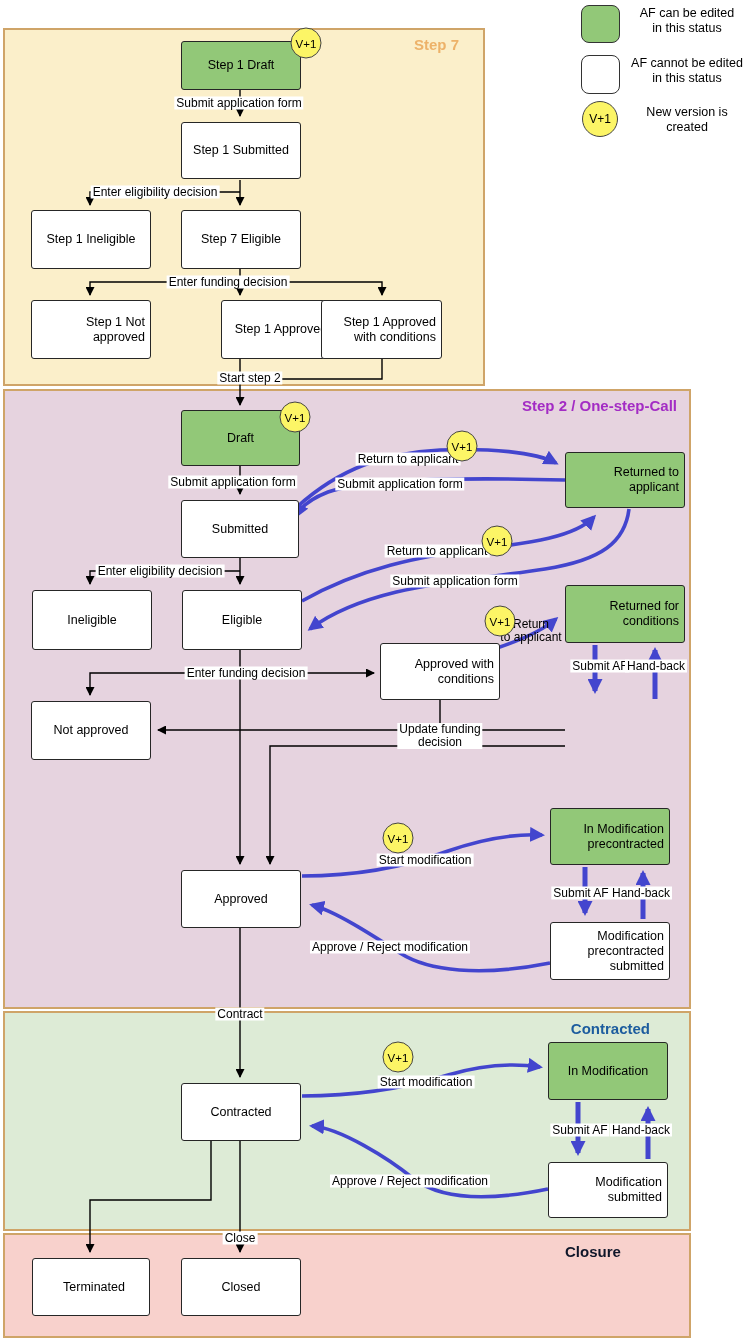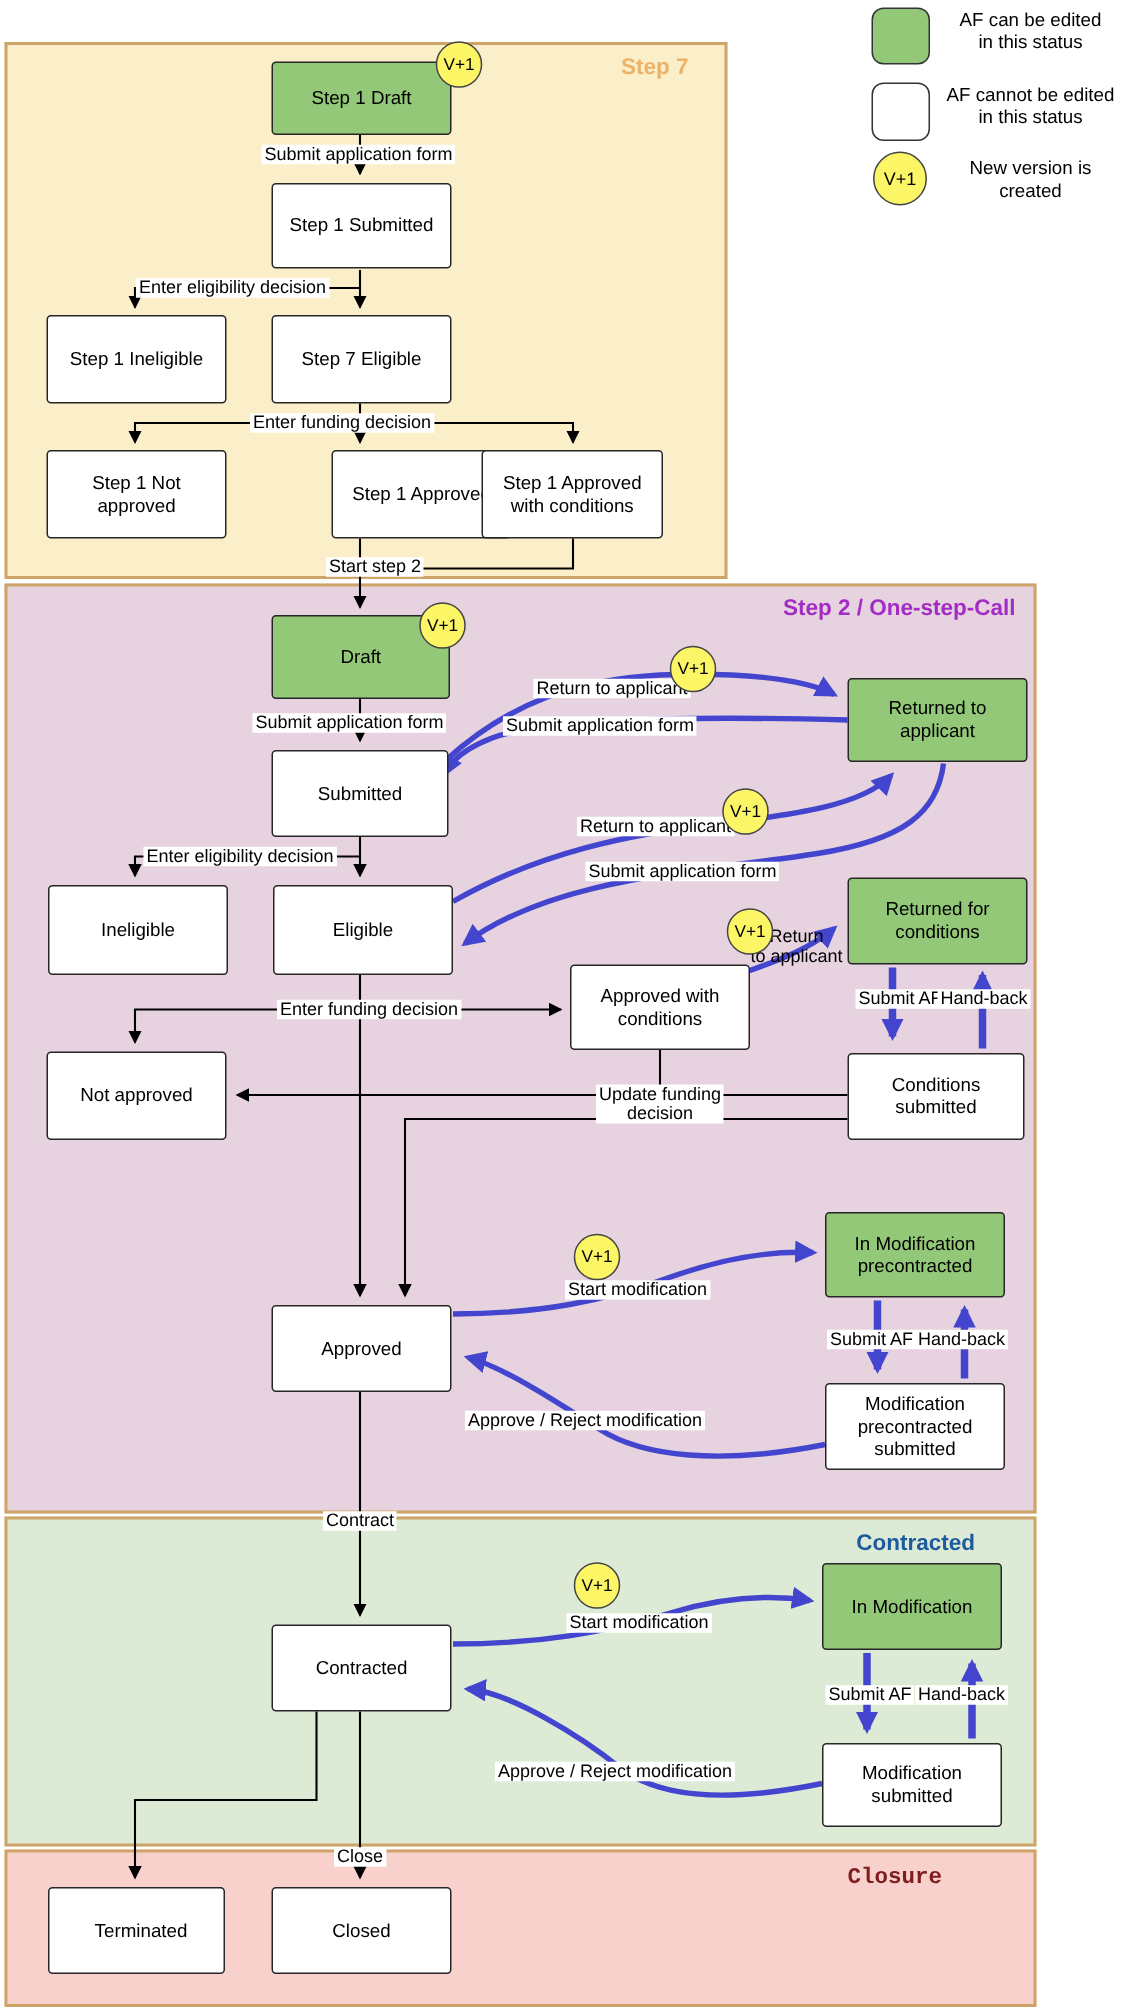--- a/index.html
+++ b/index.html
@@ -2,21 +2,21 @@
 <html><head>
 <meta charset="utf-8">
 <style>
   html,body{margin:0;padding:0;background:#fff;}
   #canvas{position:relative;width:749px;height:1341px;background:#fff;
           font-family:"Liberation Sans",sans-serif;overflow:hidden;}
   .sec{position:absolute;border:2px solid #CFA468;box-sizing:border-box;}
   .sec-title{position:absolute;font-weight:bold;font-size:15px;white-space:nowrap;}
   #svg-overlay{position:absolute;left:0;top:0;z-index:2;}
   .node{position:absolute;display:flex;align-items:center;justify-content:center;
-        text-align:center;background:#fff;border:1px solid #262626;border-radius:3px;
+        text-align:right;background:#fff;border:1px solid #262626;border-radius:3px;
         font-size:12.5px;line-height:15px;padding:2px 5px;box-sizing:border-box;color:#000;z-index:3;}
   .node.green{background:#92C878;}
   .chip{position:absolute;transform:translate(-50%,-50%);background:#fff;color:#000;
         font-size:12px;line-height:13px;padding:0 2px;white-space:nowrap;text-align:center;z-index:4;}
   .chip.multiline span{display:block;}
   .badge{position:absolute;width:29px;height:29px;border-radius:50%;background:#FCF566;
          border:1px solid #444;display:flex;align-items:center;justify-content:center;
          font-size:11.5px;transform:translate(-50%,-50%);z-index:5;color:#000;}
   .badge.big{width:34px;height:34px;font-size:12px;}
   .swatch{position:absolute;border:1px solid #333;border-radius:8px;background:#fff;z-index:3;}
@@ -32,21 +32,21 @@
   <div class="sec" style="left:3px;top:28px;width:482px;height:358px;background:#FBEFCA;">
     <div class="sec-title" style="left:409px;top:6px;color:#EDB269;">Step 7</div>
   </div>
   <div class="sec" style="left:3px;top:389px;width:688px;height:620px;background:#E6D3DF;">
     <div class="sec-title" style="left:507px;top:6px;width:165px;text-align:right;color:#A32CC4;">Step 2 / One-step-Call</div>
   </div>
   <div class="sec" style="left:3px;top:1011px;width:688px;height:220px;background:#DDEBD6;">
     <div class="sec-title" style="left:555px;top:7px;width:90px;text-align:right;color:#1C5C9E;">Contracted</div>
   </div>
   <div class="sec" style="left:3px;top:1233px;width:688px;height:105px;background:#F8D1CC;">
-    <div class="sec-title" style="left:560px;top:8px;color:#7f1d1d;font-family:Liberation Mono, monospace;">Closure</div>
+    <div class="sec-title" style="left:560px;top:8px;color:#0f172a;">Closure</div>
   </div>
 
   <svg id="svg-overlay" width="749" height="1341" viewBox="0 0 749 1341">
     <defs>
       <marker id="mb" markerUnits="userSpaceOnUse" markerWidth="10" markerHeight="9" refX="8" refY="4.5" orient="auto">
           <path d="M0,0 L9,4.5 L0,9 z" fill="#000"></path>
         </marker>
       <marker id="mu" markerUnits="userSpaceOnUse" markerWidth="17" markerHeight="15" refX="12" refY="7.5" orient="auto">
           <path d="M0,0 L15,7.5 L0,15 z" fill="#4345CE"></path>
         </marker>
@@ -101,21 +101,20 @@
   <div class="node" style="left:321px;top:300px;width:121px;height:59px;">Step 1 Approved with conditions</div>
 
   <div class="node green" style="left:181px;top:410px;width:119px;height:56px;">Draft</div>
   <div class="node" style="left:181px;top:500px;width:118px;height:58px;">Submitted</div>
   <div class="node green" style="left:565px;top:452px;width:120px;height:56px;">Returned to applicant</div>
   <div class="node" style="left:32px;top:590px;width:120px;height:60px;">Ineligible</div>
   <div class="node" style="left:182px;top:590px;width:120px;height:60px;">Eligible</div>
   <div class="node green" style="left:565px;top:585px;width:120px;height:58px;">Returned for conditions</div>
   <div class="node" style="left:380px;top:643px;width:120px;height:57px;">Approved with conditions</div>
   <div class="node" style="left:31px;top:701px;width:120px;height:59px;">Not approved</div>
-  <div class="node" style="left:565px;top:702px;width:118px;height:58px;">Conditions submitted</div>
   <div class="node" style="left:181px;top:870px;width:120px;height:58px;">Approved</div>
   <div class="node green" style="left:550px;top:808px;width:120px;height:57px;">In Modification precontracted</div>
   <div class="node" style="left:550px;top:922px;width:120px;height:58px;">Modification precontracted submitted</div>
 
   <div class="node" style="left:181px;top:1083px;width:120px;height:58px;">Contracted</div>
   <div class="node" style="left:548px;top:1162px;width:120px;height:56px;">Modification submitted</div>
   <div class="node green" style="left:548px;top:1042px;width:120px;height:58px;">In Modification</div>
 
   <div class="node" style="left:32px;top:1258px;width:118px;height:58px;padding-left:11px;">Terminated</div>
   <div class="node" style="left:181px;top:1258px;width:120px;height:58px;">Closed</div>

